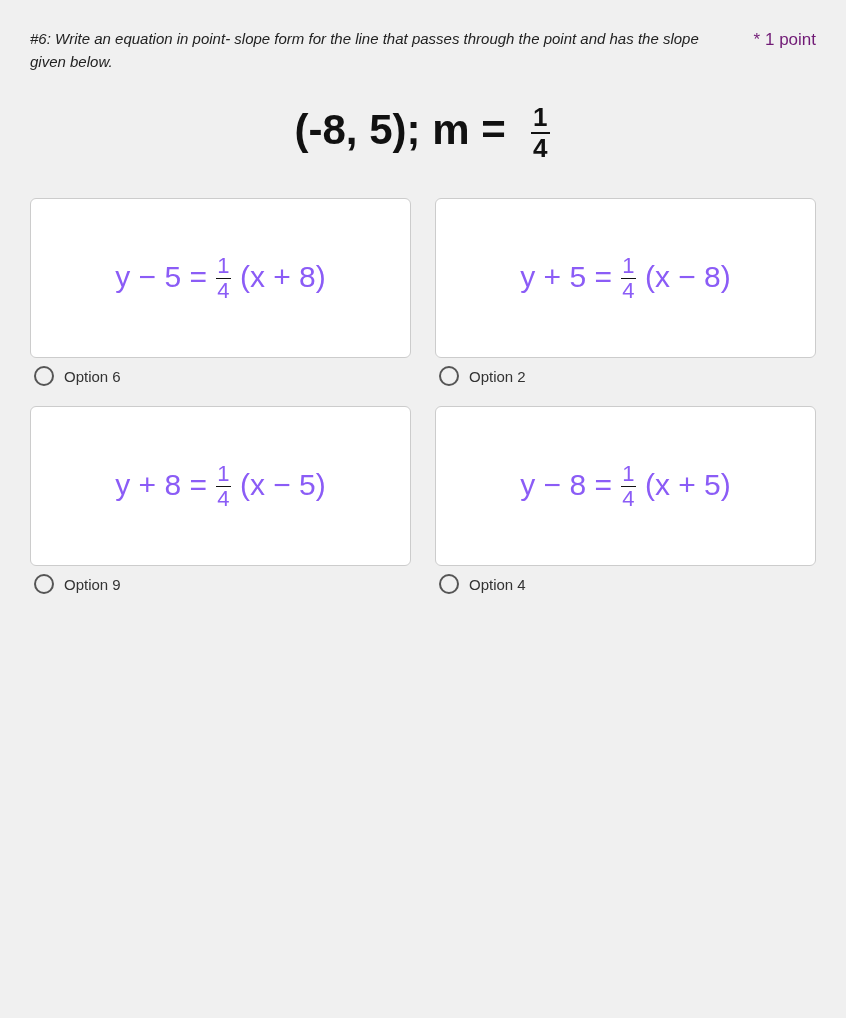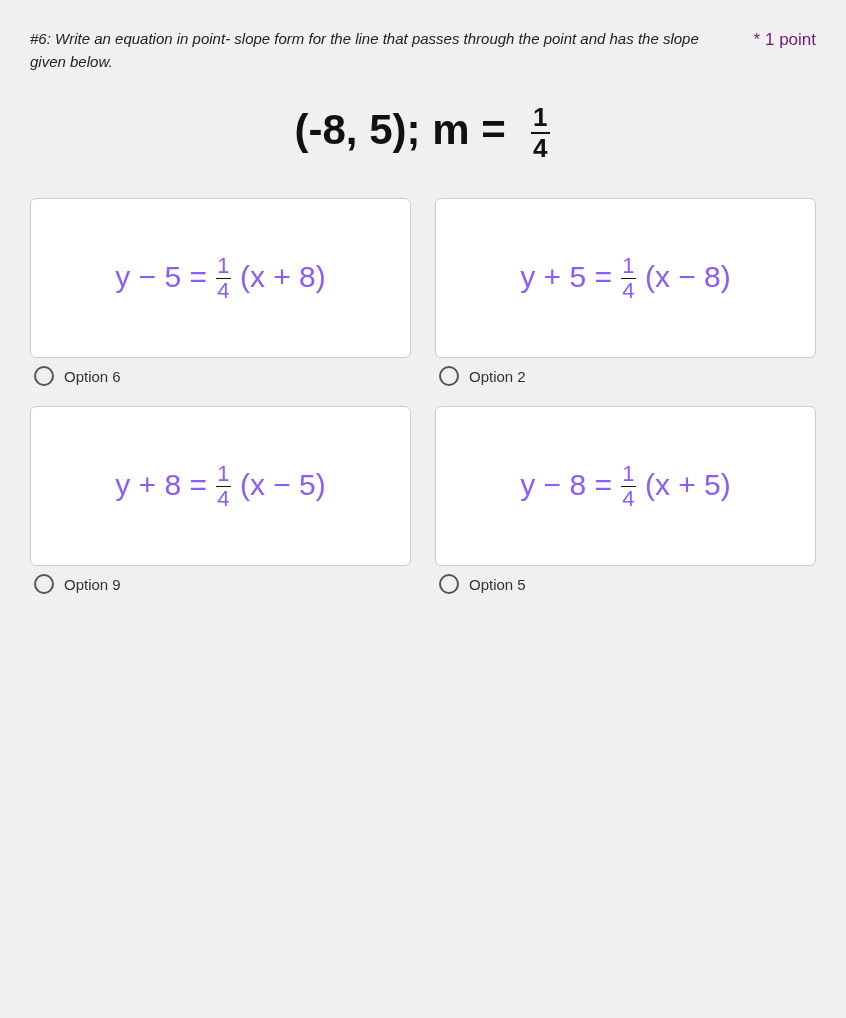--- a/index.html
+++ b/index.html
@@ -228,18 +228,18 @@
           y − 8 =
           <span class="frac-inline">
             <span class="num">1</span>
             <span class="den">4</span>
           </span>
           (x + 5)
         </div>
       </div>
       <div class="option-label-row">
         <div class="radio-circle"></div>
-        <span class="option-label-text">Option 5</span>
+        <span class="option-label-text">Option 4</span>
       </div>
     </div>
 
   </div>
 </div>
 
 </body></html>

